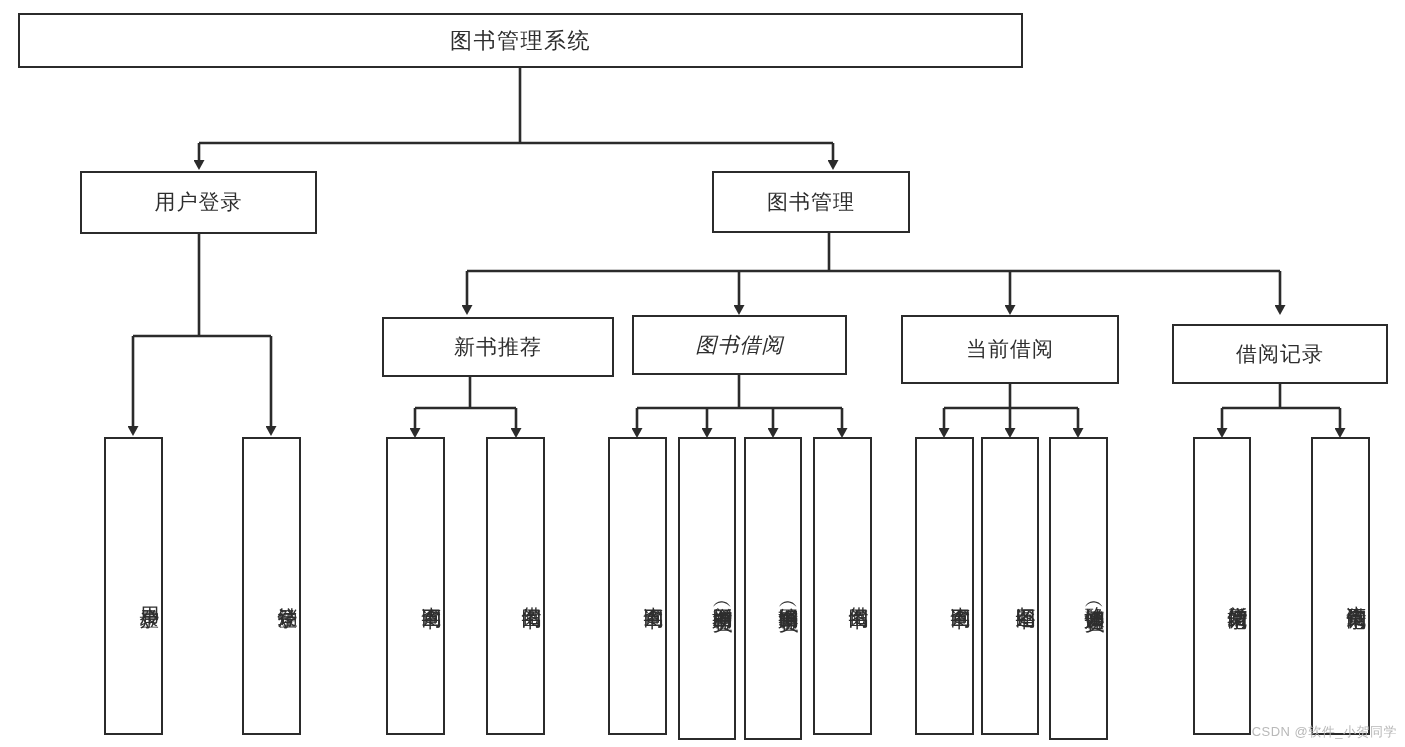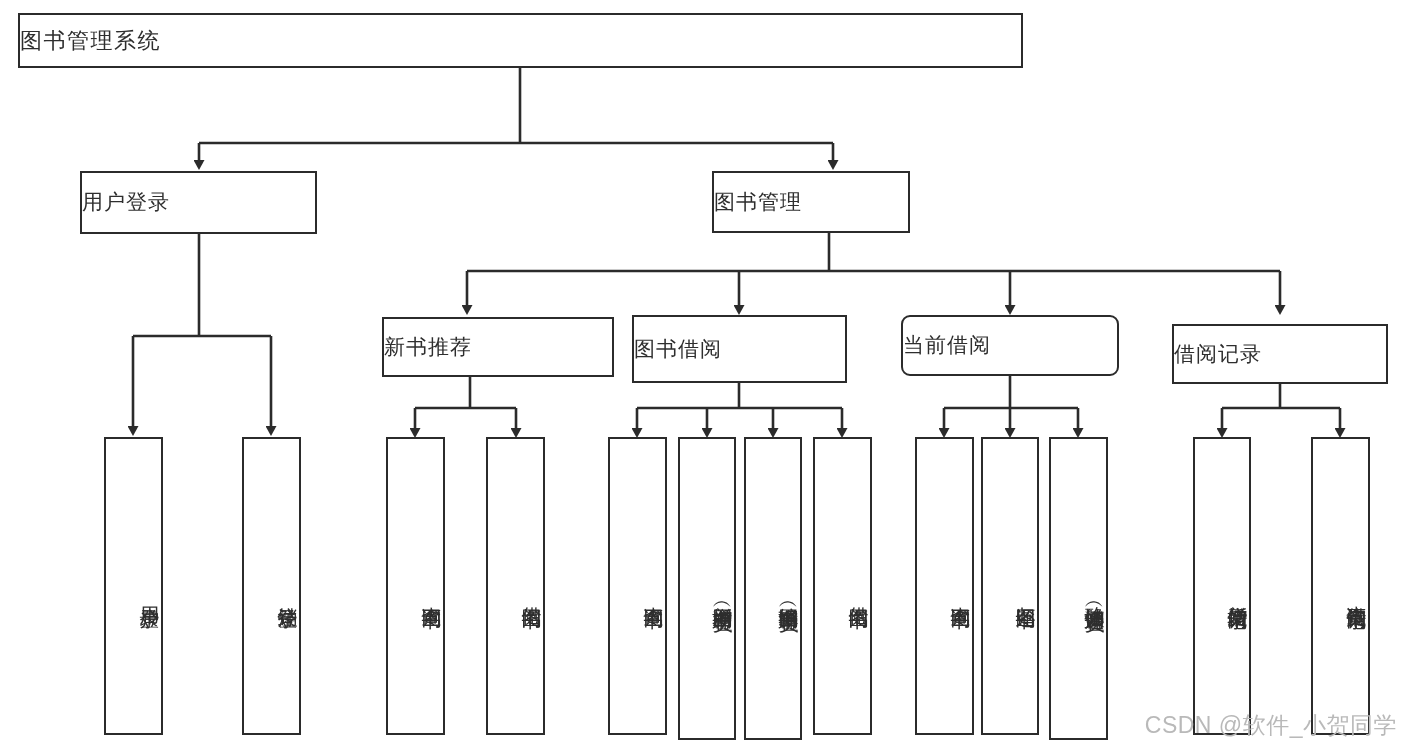--- a/index.html
+++ b/index.html
@@ -27,21 +27,21 @@
     height: 747px;
     pointer-events: none;
   }
   .node {
     position: absolute;
     box-sizing: border-box;
     border: 2px solid #2b2b2b;
     background: #ffffff;
     display: flex;
     align-items: center;
-    justify-content: flex-start;
+    justify-content: center;
     text-align: center;
     color: #2e2e2e;
     line-height: 1.15;
   }
   .node.horiz {
     font-size: 21px;
     letter-spacing: 1px;
   }
   .node.root {
     font-size: 22px;
@@ -56,21 +56,21 @@
     align-items: flex-start;
     justify-content: center;
   }
   .node .lbl {
     display: block;
   }
   .watermark {
     position: absolute;
     right: 8px;
     bottom: 6px;
-    font-size: 23px;
+    font-size: 13px;
     color: #b9b9b9;
     letter-spacing: 0.5px;
     user-select: none;
     white-space: nowrap;
   }
 </style>
 </head>
 <body>
 
 <div id="canvas">
@@ -132,24 +132,24 @@
   <div class="node horiz" style="left:80px; top:171px; width:237px; height:63px;">
     <span class="lbl">用户登录</span>
   </div>
   <div class="node horiz" style="left:712px; top:171px; width:198px; height:62px;">
     <span class="lbl">图书管理</span>
   </div>
 
   <div class="node horiz" style="left:362px; top:317px; width:232px; height:60px;margin-left:20px;">
     <span class="lbl">新书推荐</span>
   </div>
-  <div class="node horiz" style="left:632px; top:315px; width:215px; height:68px;">
+  <div class="node horiz" style="left:632px; top:315px; width:215px; height:60px;font-style:italic;">
     <span class="lbl">图书借阅</span>
   </div>
-  <div class="node horiz" style="left:901px; top:315px; width:218px; height:61px;border-radius:9px;">
+  <div class="node horiz" style="left:901px; top:315px; width:218px; height:69px;">
     <span class="lbl">当前借阅</span>
   </div>
   <div class="node horiz" style="left:1172px; top:324px; width:216px; height:60px;">
     <span class="lbl">借阅记录</span>
   </div>
 
   <div class="node leaf" style="left:104px; top:437px; width:59px; height:298px;">
     <span class="lbl">用户登录</span>
   </div>
   <div class="node leaf" style="left:242px; top:437px; width:59px; height:298px;">

